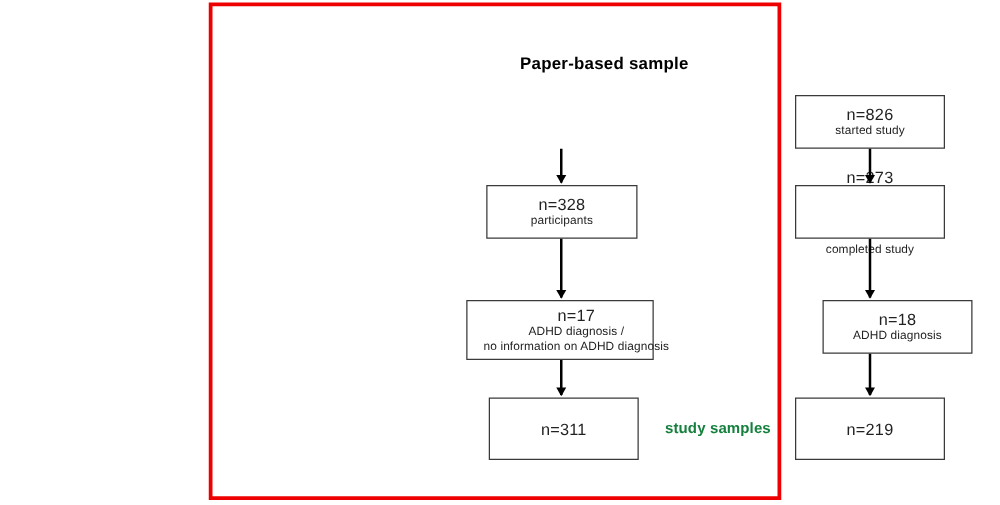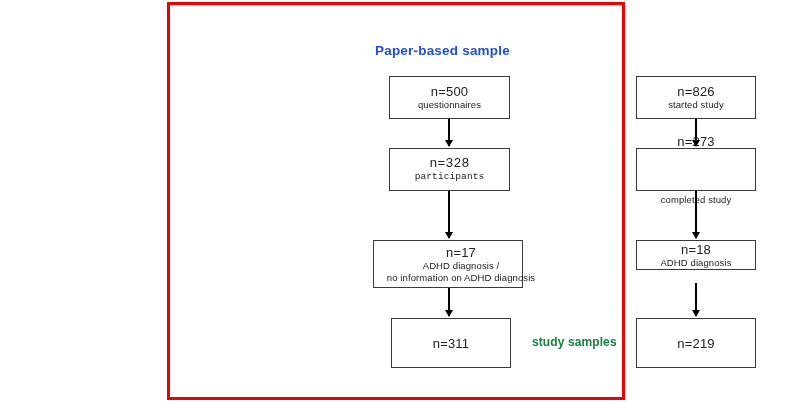--- a/index.html
+++ b/index.html
@@ -34,23 +34,24 @@
     height: 398px;
     border: 3px solid #ee0000;
     box-sizing: border-box;
     background: #ffffff;
   }
 
   .column-heading {
     position: absolute;
     font-size: 13.5px;
     font-weight: bold;
-    color: #1d4ed8;
+    color: #000000;
     letter-spacing: 0.2px;
     white-space: nowrap;
+    margin-left: 41px;
   }
   #heading-paper { left: 205px; top: 38px; }
   #heading-web   { left: 455px; top: 38px; }
 
   .flow-box {
     position: absolute;
     box-sizing: border-box;
     border: 1px solid #3a3a3a;
     background: #ffffff;
     display: flex;
@@ -69,28 +70,28 @@
   .flow-box .caption {
     font-size: 9.5px;
     line-height: 12px;
     color: #222222;
     letter-spacing: 0.1px;
     white-space: nowrap;
   }
 
   
   #box-paper-1 { left: 219px; top: 71px;  width: 121px; height: 43px; }
-  #box-paper-2 { left: 219px; top: 143px; width: 121px; height: 43px; font-family: Liberation Mono, monospace; }
+  #box-paper-2 { left: 219px; top: 143px; width: 121px; height: 43px; }
   #box-paper-3 { left: 203px; top: 235px; width: 150px; height: 48px; padding-left: 26px; }
   #box-paper-4 { left: 221px; top: 313px; width: 120px; height: 50px; }
 
   
   #box-web-1 { left: 466px; top: 71px;  width: 120px; height: 43px; }
   #box-web-2 { left: 466px; top: 143px; width: 120px; height: 43px; gap: 45px; }
-  #box-web-3 { left: 466px; top: 235px; width: 120px; height: 30px; }
+  #box-web-3 { left: 488px; top: 235px; width: 120px; height: 43px; }
   #box-web-4 { left: 466px; top: 313px; width: 120px; height: 50px; }
 
   
   .arrow {
     position: absolute;
     width: 2px;
     background: #000000;
   }
   .arrow::after {
     content: "";
@@ -124,24 +125,20 @@
 </head>
 <body>
 
 <div id="figure-canvas">
 
   <div id="red-frame">
 
     <div class="column-heading" id="heading-paper">Paper-based sample</div>
 
 
-    <div class="flow-box" id="box-paper-1">
-      <div class="count">n=500</div>
-      <div class="caption">questionnaires</div>
-    </div>
 
     <div class="flow-box" id="box-paper-2">
       <div class="count">n=328</div>
       <div class="caption">participants</div>
     </div>
 
     <div class="flow-box" id="box-paper-3">
       <div class="count">n=17</div>
       <div class="caption">ADHD diagnosis /</div>
       <div class="caption">no information on ADHD diagnosis</div>

